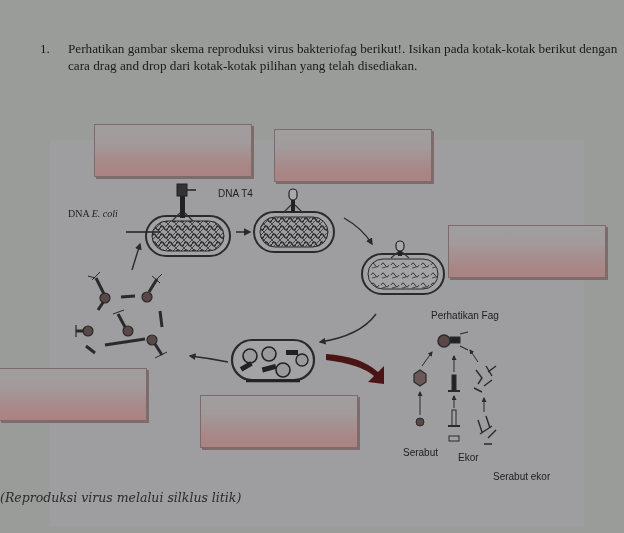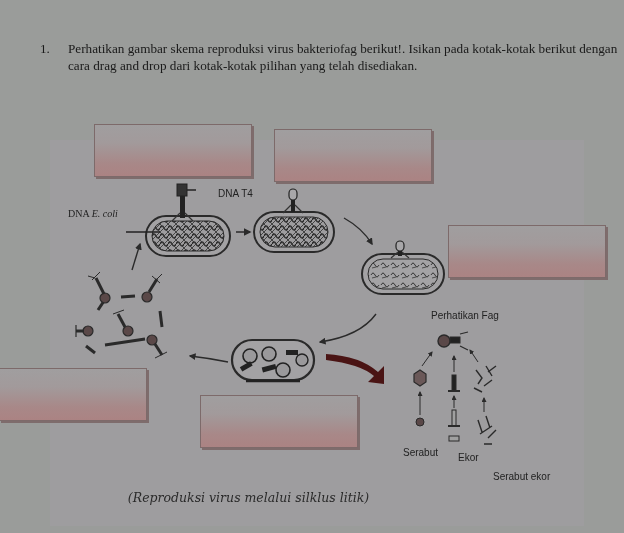--- a/index.html
+++ b/index.html
@@ -45,21 +45,21 @@
   .lbl-serif {
     position: absolute;
     font-family: "Liberation Serif", serif;
     font-size: 10px;
     color: #222;
     white-space: nowrap;
   }
   .caption {
     position: absolute;
     left: 0; width: 497px; top: 490px;
-    text-align: center;
+    text-align: left;
     font-family: "DejaVu Serif", serif;
     font-style: italic;
     font-size: 12.5px;
     color: #2a2a2a;
   }
 </style>
 </head>
 <body>
 
 <div class="question">

